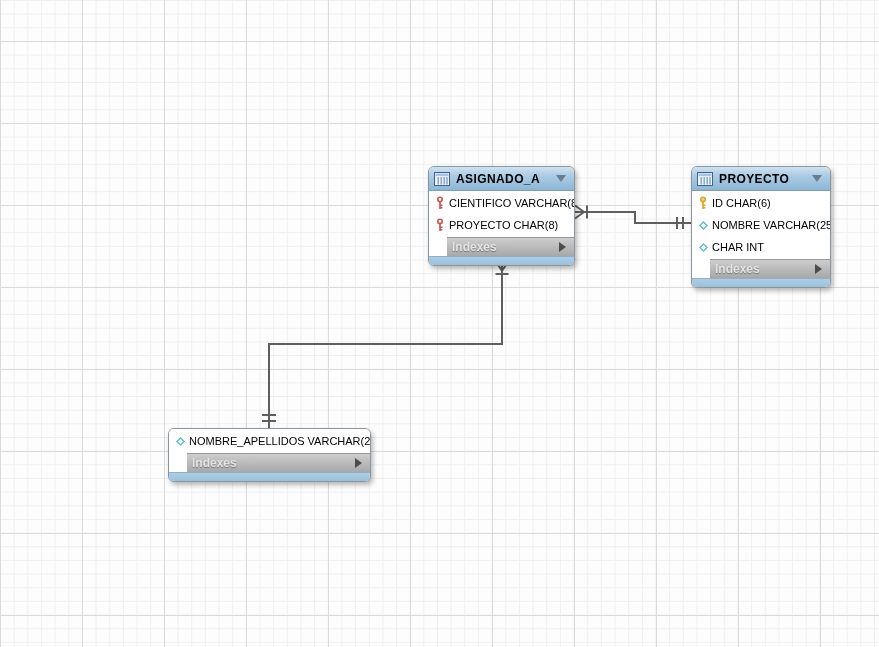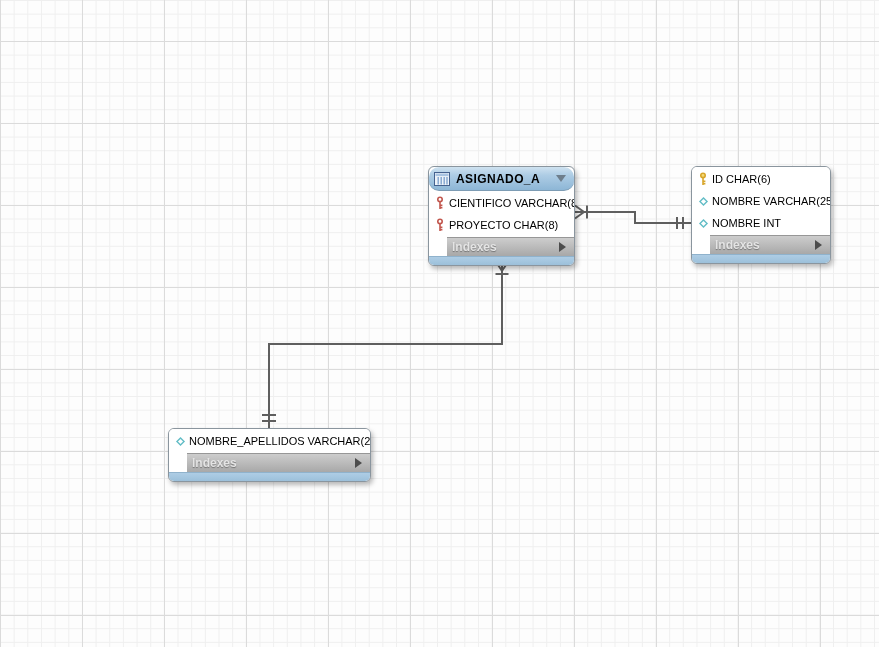--- a/index.html
+++ b/index.html
@@ -30,21 +30,20 @@
     overflow:hidden;
     box-sizing:border-box;
   }
   .t-header{
     height:23px;
     background:linear-gradient(#cfe2f0, #aecde5 35%, #8db6d6);
     border-bottom:1px solid #7d9cb4;
     display:flex;align-items:center;
     padding:0 6px 0 5px;
     position:relative;
-    border-radius:10px;
   }
   .t-title{
     font-weight:bold;font-size:12px;color:#000;
     margin-left:6px;letter-spacing:0.4px;white-space:nowrap;
   }
   .t-collapse{
     position:absolute;right:8px;top:8px;
     width:0;height:0;
     border-left:5px solid transparent;
     border-right:5px solid transparent;
@@ -141,20 +140,34 @@
       </div>
     </div>
     <div class="t-indexes">
       <span class="idx-label">Indexes</span>
       <span class="idx-arrow"></span>
     </div>
     <div class="t-footer"></div>
   </div>
 
   <div class="table" style="left:691px;top:166px;width:140px;">
+    <div class="t-header">
+      <svg width="16" height="14" viewBox="0 0 16 14">
+        <rect x="0.5" y="0.5" width="15" height="13" fill="#eef3f9" stroke="#44618e"></rect>
+        <rect x="1.5" y="1.5" width="13" height="2.6" fill="#a9c4e2"></rect>
+        <g stroke="#7ea3cf" stroke-width="1.4">
+          <line x1="4.2" y1="5" x2="4.2" y2="12.5"></line>
+            <line x1="7.2" y1="5" x2="7.2" y2="12.5"></line>
+          <line x1="10.2" y1="5" x2="10.2" y2="12.5"></line>
+            <line x1="13" y1="5" x2="13" y2="12.5"></line>
+        </g>
+      </svg>
+      <span class="t-title">PROYECTO</span>
+      <span class="t-collapse"></span>
+    </div>
     <div class="t-body">
       <div class="t-row">
         <span class="c-icon">
           <svg width="10" height="14" viewBox="0 0 10 14">
               <g fill="none" stroke="#d8a62c" stroke-width="1.6">
                 <circle cx="5" cy="3.4" r="2.2" fill="#f3d976"></circle>
                 <path d="M5 5.8 V13 M5 9.4 h2.4 M5 11.8 h2.4"></path>
               </g>
             </svg>
         </span>
@@ -167,21 +180,21 @@
             </svg>
         </span>
         <span class="c-label">NOMBRE VARCHAR(255)</span>
       </div>
       <div class="t-row">
         <span class="c-icon">
           <svg width="11" height="11" viewBox="0 0 11 11">
               <rect x="3" y="3" width="5" height="5" transform="rotate(45 5.5 5.5)" fill="#ffffff" stroke="#63bdc6" stroke-width="1.4"></rect>
             </svg>
         </span>
-        <span class="c-label">NOMBRE INT</span>
+        <span class="c-label">CHAR INT</span>
       </div>
     </div>
     <div class="t-indexes">
       <span class="idx-label">Indexes</span>
       <span class="idx-arrow"></span>
     </div>
     <div class="t-footer"></div>
   </div>
 
   <div class="table" style="left:168px;top:428px;width:203px;">

